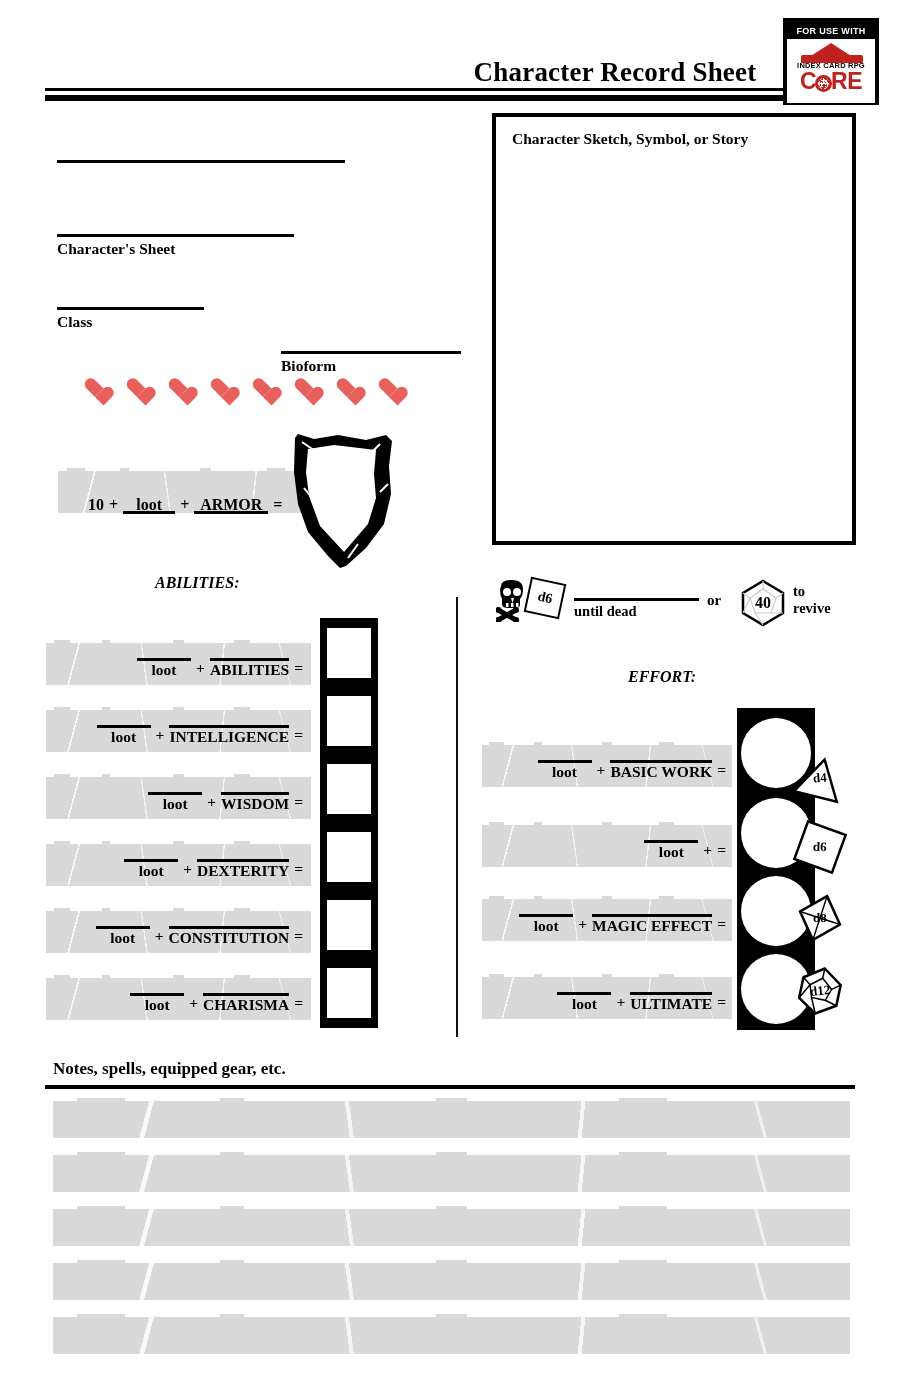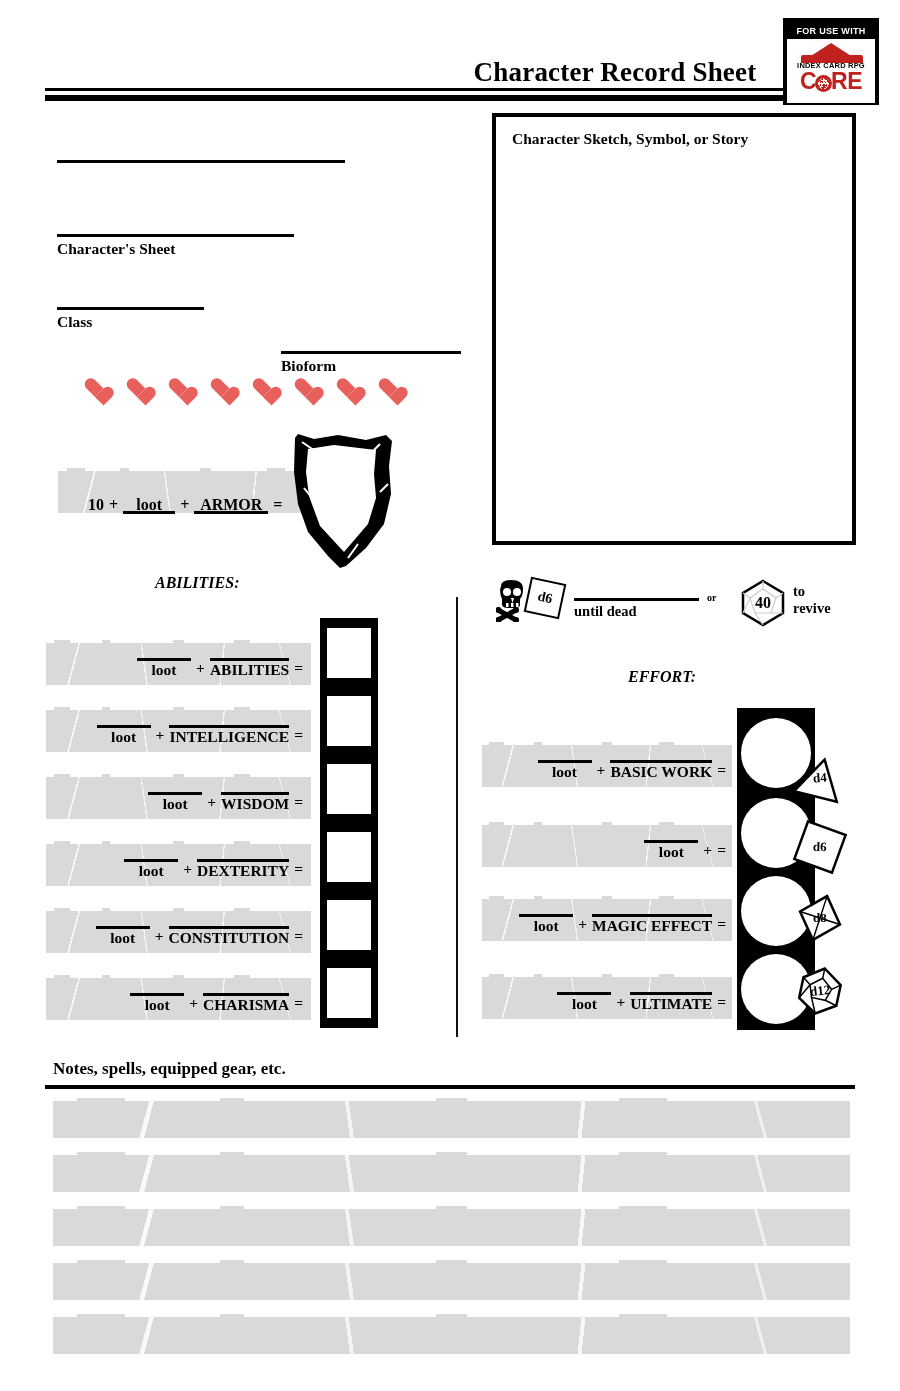--- a/index.html
+++ b/index.html
@@ -145,21 +145,21 @@
   #skull { position:absolute; left:0; top:5px; width:40px; height:42px; }
   #d6card {
     position:absolute; left:31px; top:5px; width:36px; height:36px;
     background:#fff; border:2.5px solid #000; transform:rotate(12deg);
     display:flex; align-items:center; justify-content:center;
     font-weight:bold; font-size:14px;
   }
   #until-dead { position:absolute; left:78px; top:8px; width:125px; text-align:left; }
   #until-dead .ln { border-bottom:3px solid #000; height:18px; }
   #until-dead .cap { font-weight:bold; font-size:14.5px; margin-top:2px; }
-  #or-word { position:absolute; left:211px; top:17px; font-weight:bold; font-size:10px; }
+  #or-word { position:absolute; left:211px; top:17px; font-weight:bold; font-size:15px; }
   #d20 { position:absolute; left:243px; top:4px; width:48px; height:48px; }
   #d20-val {
     position:absolute; left:243px; top:4px; width:48px; height:48px;
     display:flex; align-items:center; justify-content:center;
     font-weight:bold; font-size:16px;
   }
   #to-revive {
     position:absolute; left:297px; top:8px; font-weight:bold;
     font-size:14.5px; line-height:1.15;
   }

